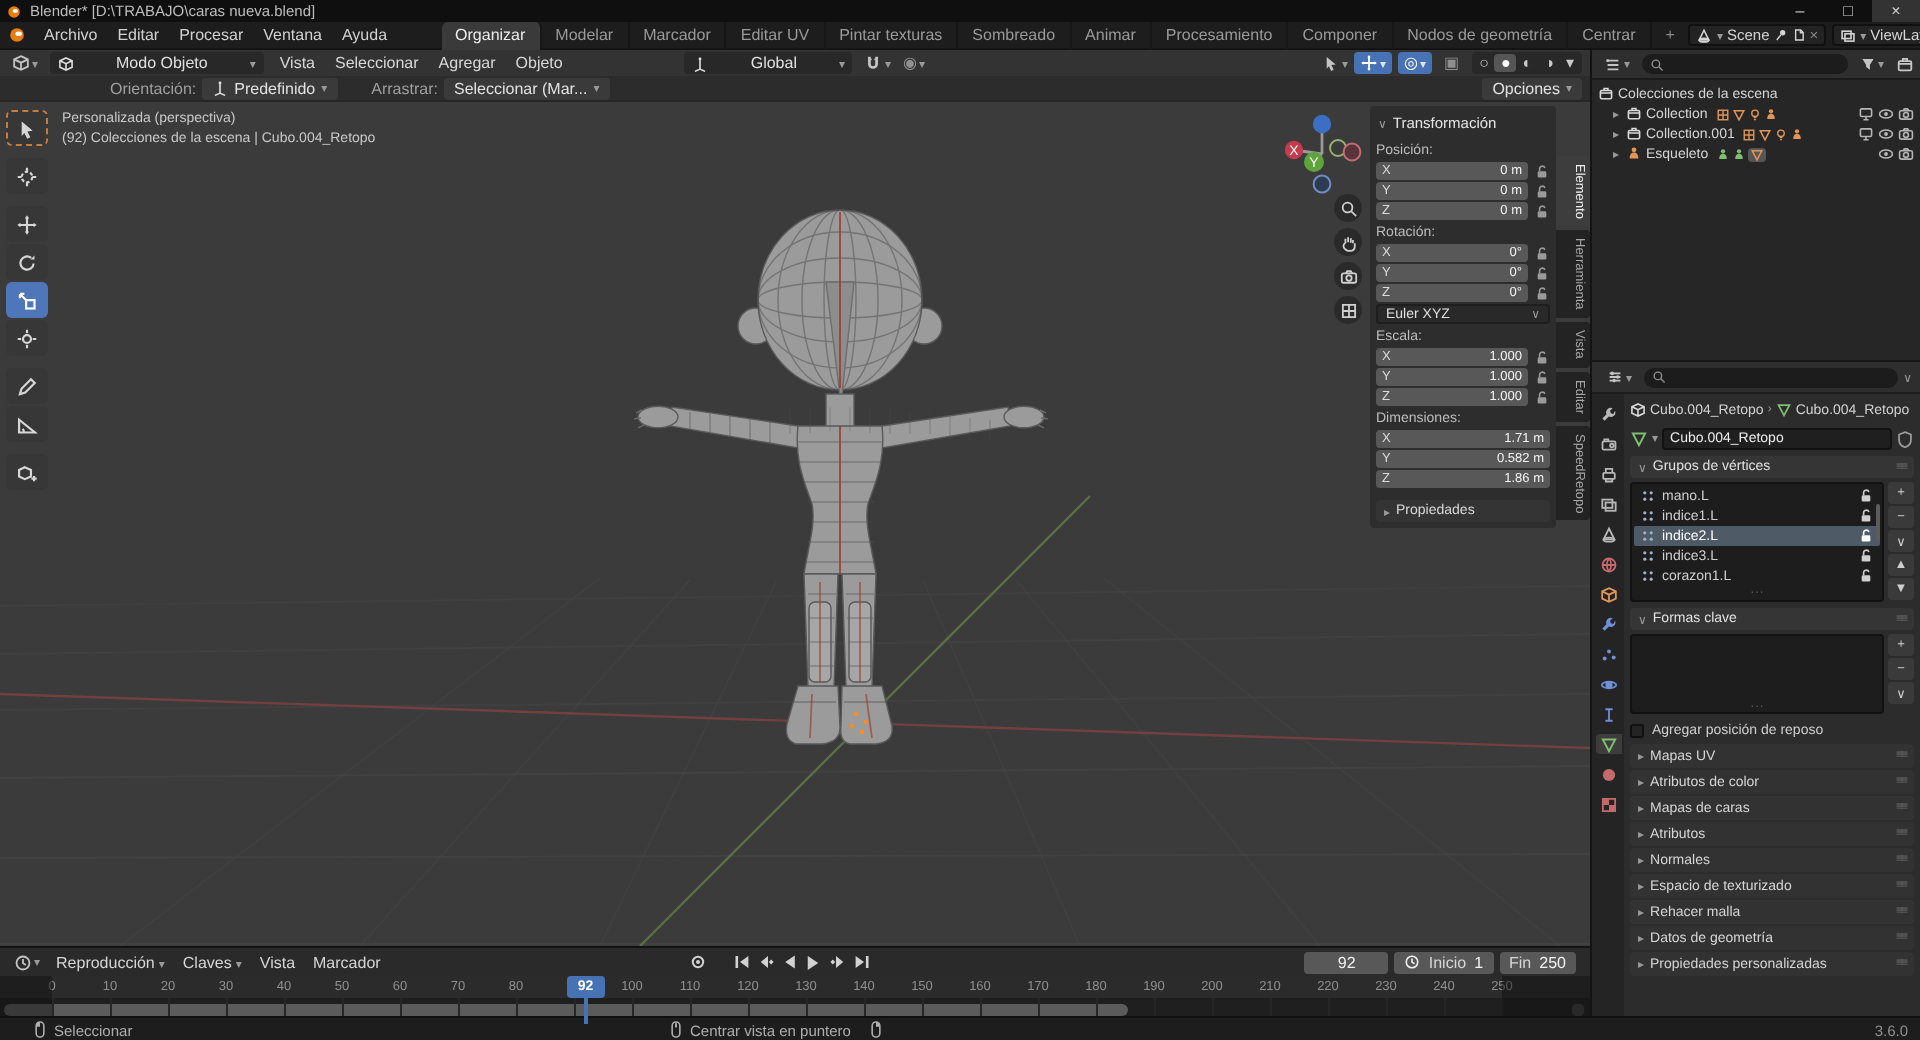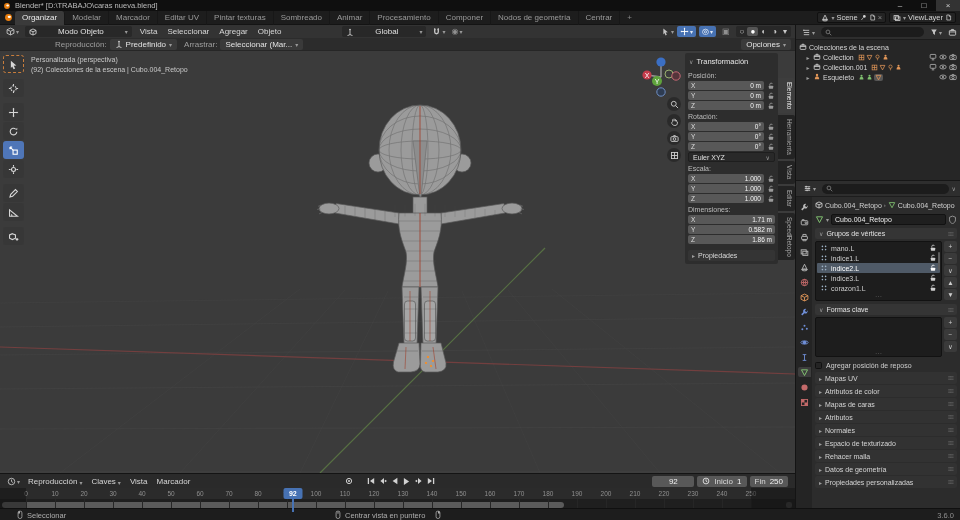--- a/index.html
+++ b/index.html
@@ -12,21 +12,21 @@
   .titlebar{position:absolute;left:0;top:0;width:960px;height:11px;background:#0f0f0f;
             display:flex;align-items:center;gap:4px;padding-left:3px;font-size:7.5px;color:#bdbdbd}
   .winbtns{margin-left:auto;display:flex;height:11px}
   .winbtn{width:24px;text-align:center;line-height:11px;font-size:8px;color:#cfcfcf}
   .winbtn.close{background:#333}
   
   .topbar{position:absolute;left:0;top:11px;width:960px;height:14px;background:#1d1d1d;
           display:flex;align-items:center;border-bottom:1px solid #141414}
   #top-menus{display:flex;padding:0 4px}
   .tmenu{padding:0 5px;line-height:14px;color:#d2d2d2}
-  #ws-tabs{display:flex;height:14px;margin-left:2px}
+  #ws-tabs{display:flex;height:14px;margin-left:18px}
   .wtab{padding:0 7px;line-height:14px;color:#9a9a9a;border-right:1px solid #171717;white-space:nowrap}
   .wtab.active{background:#3a3a3a;color:#ececec;border-radius:3px 3px 0 0}
   .wtab.add{color:#8a8a8a;border-right:none}
   .top-right{margin-left:auto;display:flex;gap:3px;padding-right:4px}
   .idfield{display:flex;align-items:center;gap:2px;background:#232323;border:1px solid #101010;
            border-radius:2px;height:11px;padding:0 3px;font-size:7.5px;color:#d5d5d5}
   .idfield .x{color:#8a8a8a}
   
   .vph{position:absolute;left:0;width:795px;height:13px;display:flex;align-items:center;z-index:6;font-size:8px}
   .vph1{top:25px;background:#333}
@@ -374,20 +374,27 @@
       <span class="winbtn">□</span>
       <span class="winbtn close">×</span>
     </div>
   </div>
 
   <div class="topbar">
     <svg class="ic" width="9" height="9" viewBox="0 0 10 10" style="margin-left:4px">
         <circle cx="5" cy="5" r="3.8" fill="#e87d0d"></circle>
         <ellipse cx="5.9" cy="4.3" rx="1.8" ry="1.3" fill="#fff"></ellipse>
       </svg>
+    <div id="top-menus">
+        <div class="tmenu">Archivo</div>
+        <div class="tmenu">Editar</div>
+        <div class="tmenu">Procesar</div>
+        <div class="tmenu">Ventana</div>
+        <div class="tmenu">Ayuda</div>
+      </div>
     <div id="ws-tabs">
         <div class="wtab active">Organizar</div>
         <div class="wtab">Modelar</div>
         <div class="wtab">Marcador</div>
         <div class="wtab">Editar UV</div>
         <div class="wtab">Pintar texturas</div>
         <div class="wtab">Sombreado</div>
         <div class="wtab">Animar</div>
         <div class="wtab">Procesamiento</div>
         <div class="wtab">Componer</div>
@@ -484,29 +491,29 @@
     <div class="shadegrp" style="margin:0 4px 0 3px">
       <span>○</span>
       <span class="on">●</span>
       <span>◐</span>
       <span>◑</span>
       <span class="chv">▾</span>
     </div>
   </div>
 
   <div class="vph vph2">
-    <span class="tslabel" style="margin-left:52px">Reproducción:</span>
+    <span class="tslabel" style="margin-left:52px">Orientación:</span>
     <span class="tsdrop">
       <svg class="ic" width="8" height="8" viewBox="0 0 10 10">
           <use href="#i-axes"></use>
         </svg>
       <span>Predefinido</span>
       <span class="chv">▾</span>
     </span>
-    <span class="tslabel" style="margin-left:4px">Arrastrar:</span>
+    <span class="tslabel" style="margin-left:14px">Arrastrar:</span>
     <span class="tsdrop">
       <span>Seleccionar (Mar...</span>
       <span class="chv">▾</span>
     </span>
     <span class="tsdrop optbtn">
       <span>Opciones</span>
       <span class="chv">▾</span>
     </span>
   </div>
 

